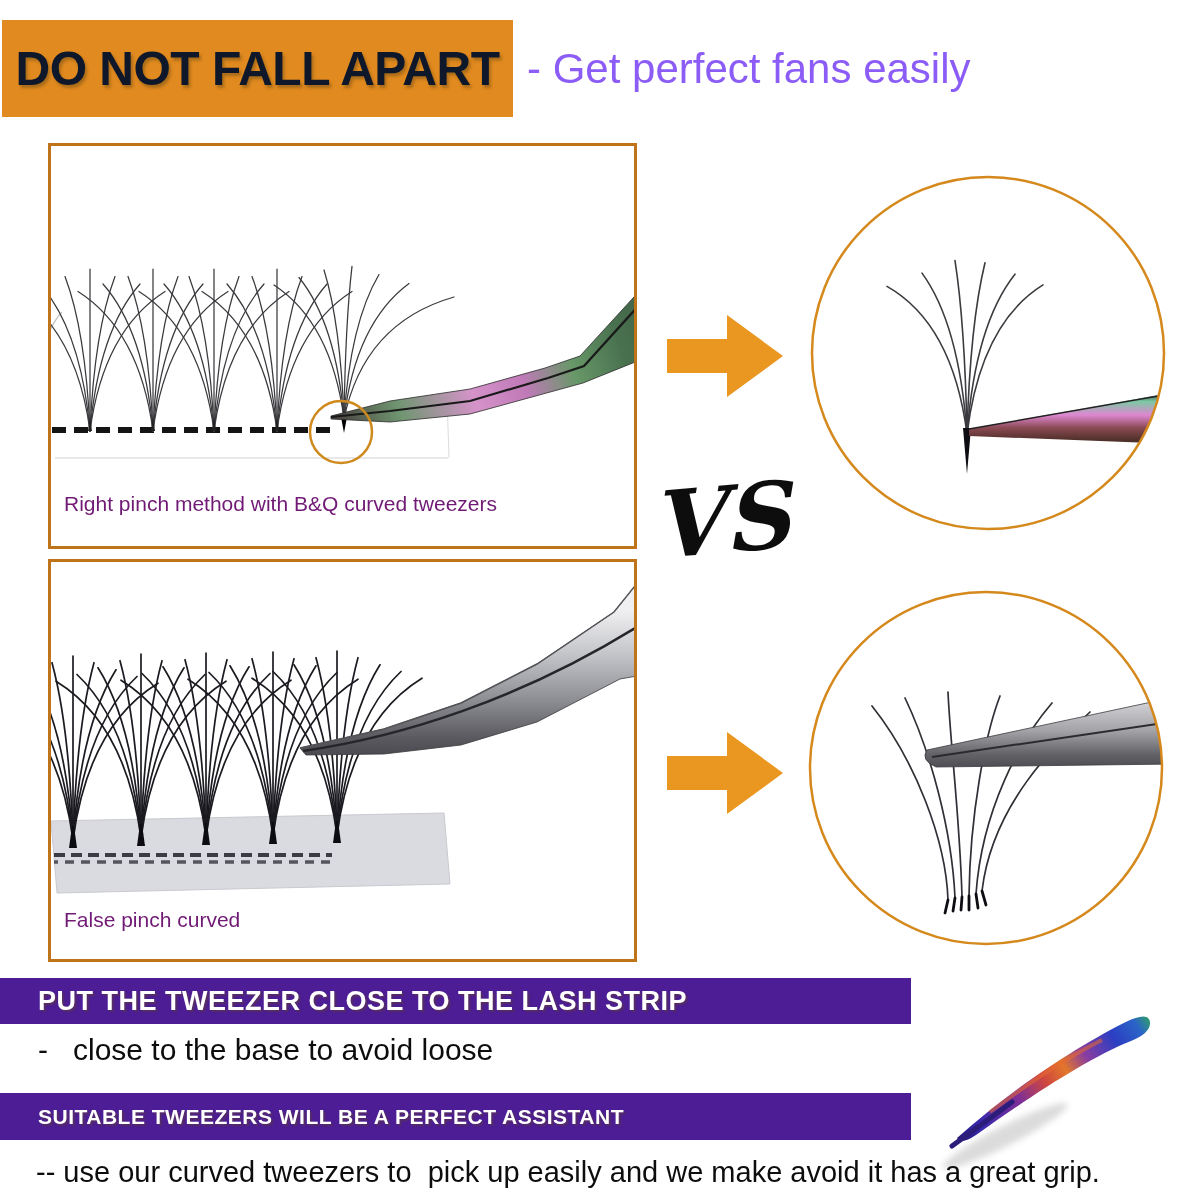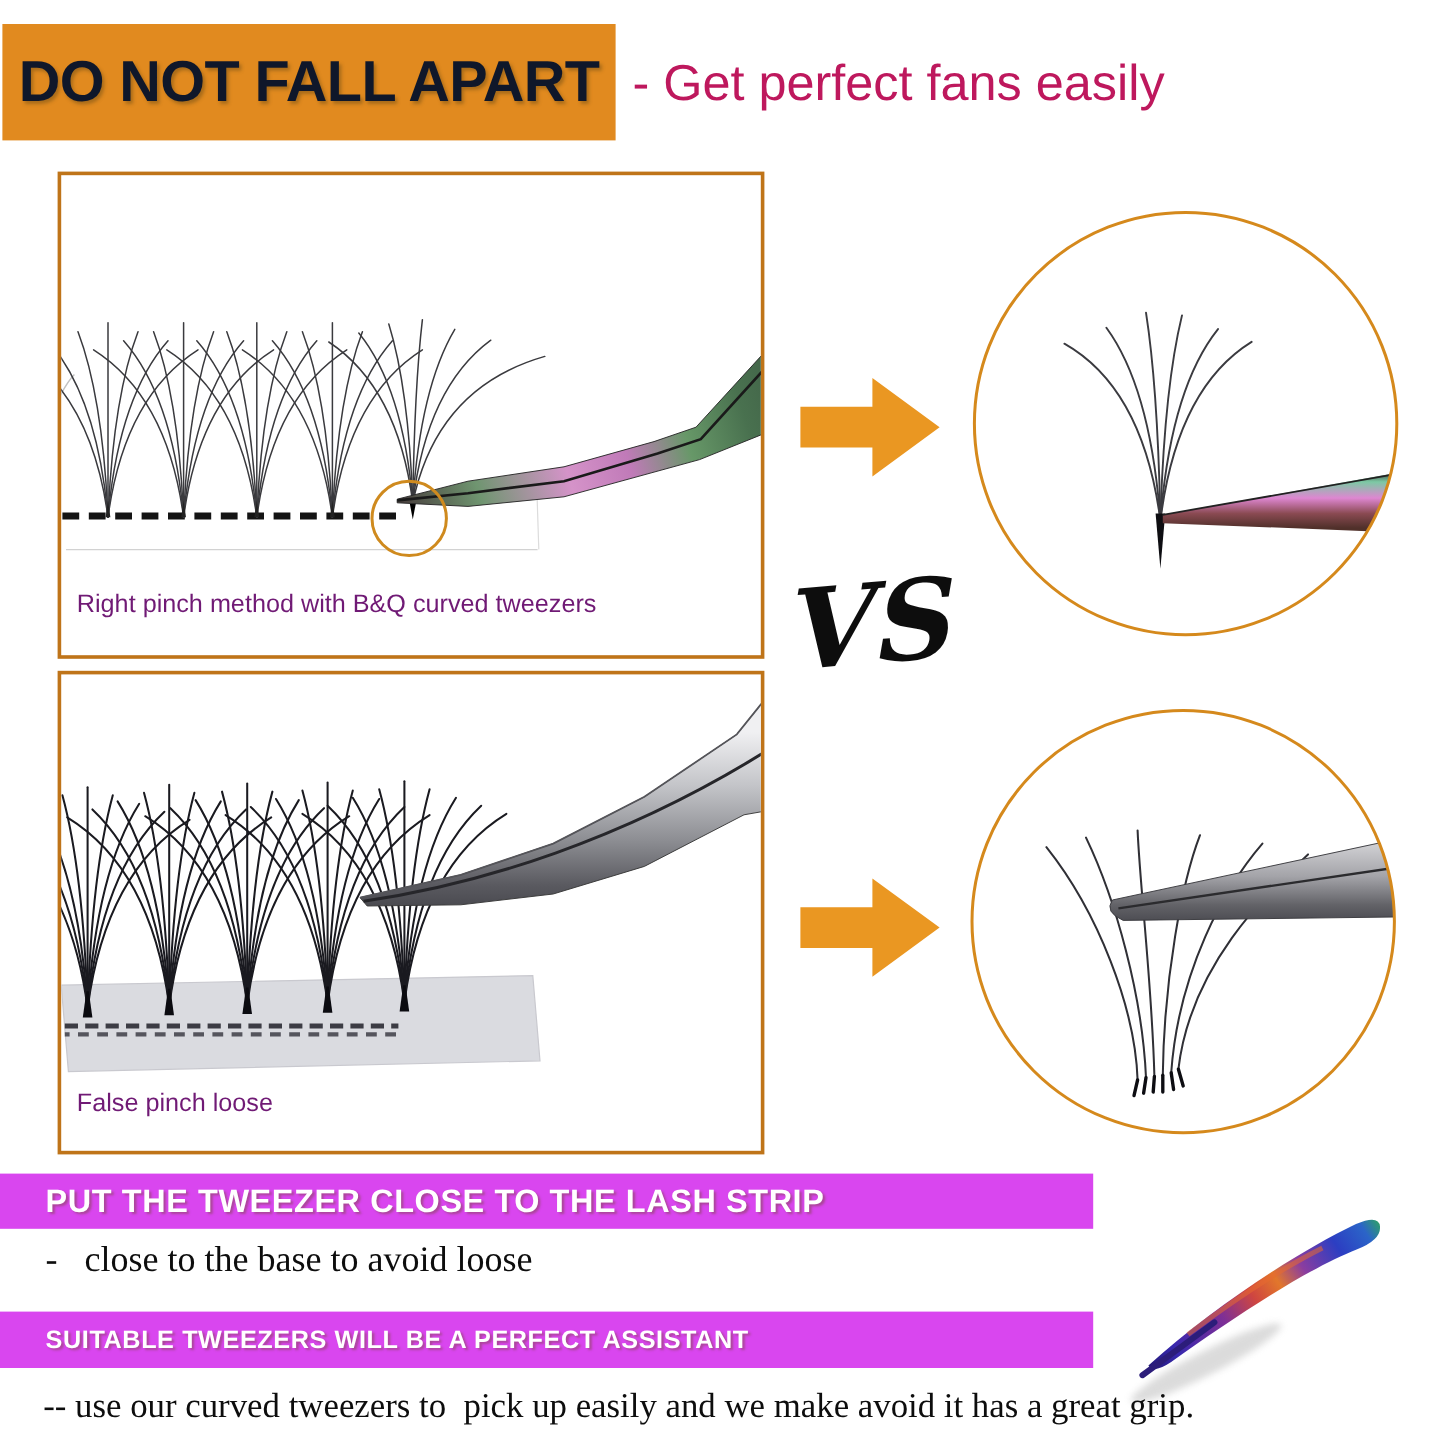--- a/index.html
+++ b/index.html
@@ -12,61 +12,61 @@
   .badge{
     left:2px;top:20px;width:511px;height:97px;background:#E18A1F;
     display:flex;align-items:center;justify-content:center;z-index:3;
   }
   .badge-label{
     color:#0f172a;font-weight:bold;font-size:48px;letter-spacing:-0.5px;
     text-shadow:2px 3px 3px rgba(100,70,20,0.45);white-space:nowrap;
   }
   .tagline{
     left:527px;top:20px;height:97px;display:flex;align-items:center;
-    font-size:42px;color:#be185d;z-index:3;white-space:nowrap;
+    font-size:42px;color:#8b5cf6;z-index:3;white-space:nowrap;
   }
   
   .panel{background:#ffffff;border:3px solid #BF7419;z-index:1;}
   .panel-top{left:48px;top:143px;width:583px;height:400px;}
   .panel-bottom{left:48px;top:559px;width:583px;height:397px;}
   .caption{font-size:21px;color:#701a75;z-index:3;white-space:nowrap;}
   .caption-top{left:64px;top:492px;}
   .caption-bottom{left:64px;top:908px;}
   .vs{
     left:660px;top:474px;z-index:3;
     font-family:"DejaVu Serif", serif;font-style:italic;font-weight:bold;
     font-size:92px;color:#0d0d0d;transform:rotate(-5deg) skewX(-4deg);
     line-height:1;
   }
   
   .bar{
-    left:0;width:911px;background:#d946ef;color:#ffffff;font-weight:bold;
+    left:0;width:911px;background:#4c1d95;color:#ffffff;font-weight:bold;
     padding-left:38px;box-sizing:border-box;z-index:3;white-space:nowrap;
     letter-spacing:0.5px;text-shadow:2px 2px 2px rgba(100,70,20,0.4);
   }
   .bar1{top:978px;height:46px;line-height:46px;font-size:27px;}
   .bar2{top:1093px;height:47px;line-height:47px;font-size:21px;}
-  .note{color:#0d0d0d;z-index:3;white-space:pre;font-family:Liberation Serif, serif;}
+  .note{color:#0d0d0d;z-index:3;white-space:pre;}
   .note1{left:38px;top:1033px;font-size:30px;}
   .note2{left:36px;top:1156px;font-size:29px;}
   
   #art-layer{position:absolute;left:0;top:0;z-index:2;pointer-events:none;}
 </style>
 </head>
 <body>
 
 <div class="abs badge">
   <span class="badge-label">DO NOT FALL APART</span>
 </div>
 <div class="abs tagline">- Get perfect fans easily</div>
 
 <div class="abs panel panel-top"></div>
 <div class="abs panel panel-bottom"></div>
 <div class="abs caption caption-top">Right pinch method with B&amp;Q curved tweezers</div>
-<div class="abs caption caption-bottom">False pinch loose</div>
+<div class="abs caption caption-bottom">False pinch curved</div>
 <div class="abs vs">VS</div>
 
 <div class="abs bar bar1">PUT THE TWEEZER CLOSE TO THE LASH STRIP</div>
 <div class="abs note note1">-   close to the base to avoid loose</div>
 <div class="abs bar bar2">SUITABLE TWEEZERS WILL BE A PERFECT ASSISTANT</div>
 <div class="abs note note2">-- use our curved tweezers to  pick up easily and we make avoid it has a great grip.</div>
 
 <svg id="art-layer" width="1200" height="1200" viewBox="0 0 1200 1200">
   <defs>
     <clipPath id="clip-p1">

